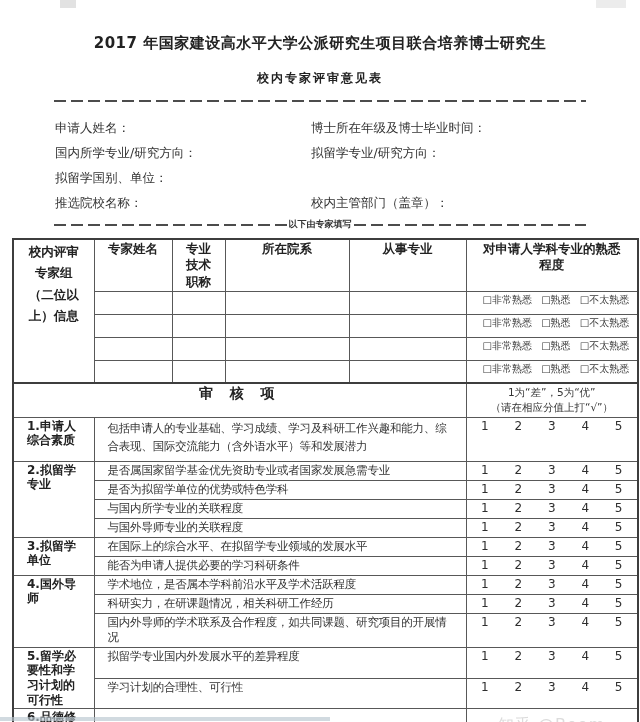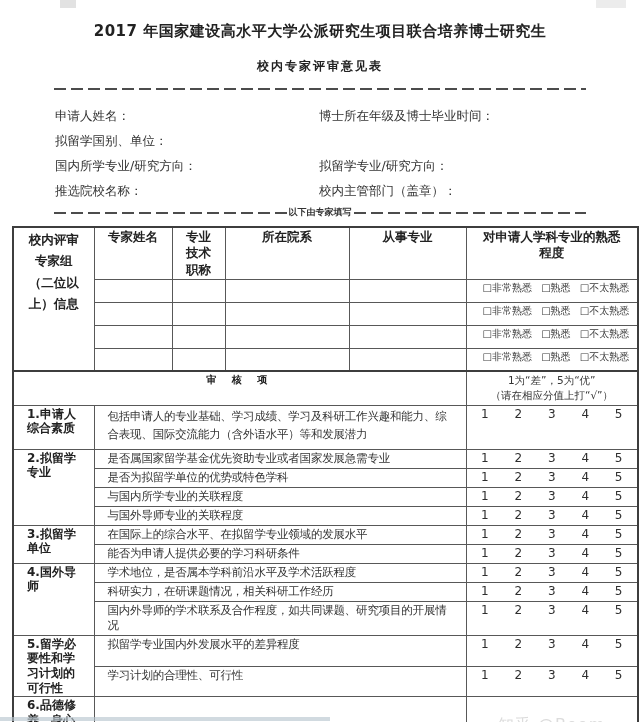--- a/index.html
+++ b/index.html
@@ -13,36 +13,36 @@
     font-family: "DejaVu Sans", sans-serif;
     color: #2e2e2e;
   }
   
   .artifact { position: absolute; background: #e2e2e2; }
   .artifact-tl { left: 60px; top: 0; width: 16px; height: 8px; }
   .artifact-tr { left: 596px; top: 0; width: 30px; height: 8px; background:#ececec; }
   .artifact-bottom { left: 0; top: 717px; width: 330px; height: 4px; background: #b9c6d0; opacity: .65; }
 
   .title1 {
-    margin: 0; padding-top: 22px;
+    margin: 0; padding-top: 34px;
     font-size: 15px; font-weight: bold; text-align: center;
     letter-spacing: 0.5px; color: #222;
   }
   .title2 {
     margin: 0; padding-top: 17px;
     font-size: 12px; font-weight: bold; text-align: center;
     letter-spacing: 2px; color: #222;
   }
   .dash {
     width: 532px; height: 2px; margin: 13px auto 0;
     background: repeating-linear-gradient(90deg, #4c4c4c 0 12px, transparent 12px 17px);
   }
   .fields { margin: 13px 0 0 55px; font-size: 12.5px; color: #333; }
   .field-row { position: relative; height: 25px; line-height: 25px; }
-  .f-right { position: absolute; left: 264px; top: 0; }
+  .f-right { position: absolute; left: 256px; top: 0; }
   .dash-note { display: flex; align-items: center; width: 532px; margin: 3px auto 0; justify-content: space-between; }
   .dash-note .seg {
     flex: 1; height: 2px;
     background: repeating-linear-gradient(90deg, #4c4c4c 0 12px, transparent 12px 17px);
   }
   .dash-note .note { font-size: 9px; font-weight: bold; color: #333; padding: 0 2px; white-space: nowrap; }
 
   table.form {
     border-collapse: collapse; table-layout: fixed;
     width: 625px; margin: 7px 0 0 12px;
@@ -54,21 +54,21 @@
 
   .col-head { font-weight: bold; font-size: 12.5px; text-align: center; padding-top: 3px; color: #222; line-height: 1.3; margin-left: 48px; }
   .group-label {
     font-weight: bold; font-size: 12.5px; text-align: center;
     vertical-align: middle; line-height: 1.7; color: #222; padding: 0 4px;
   }
   .fam { text-align: center; vertical-align: middle; font-size: 10px; color: #3a3a3a; white-space: nowrap; padding: 0 1px; }
   .fam span { margin: 0 3px; }
 
   .review-head {
-    font-weight: bold; font-size: 10px; text-align: center;
+    font-weight: bold; font-size: 14px; text-align: center;
     vertical-align: middle; letter-spacing: 6px; color: #222; border-top: 2px solid #3d3d3d !important;
   }
   .score-note { font-size: 10.5px; text-align: center; vertical-align: middle; line-height: 1.45; color: #333; border-top: 2px solid #3d3d3d !important; white-space: nowrap; }
   .sec-label { font-weight: bold; font-size: 12px; color: #222; line-height: 1.22; padding: 3px 2px 0 4px; }
   .crit { font-size: 11.5px; color: #333; line-height: 1.35; padding: 2px 4px 0 6px; letter-spacing: -0.2px; }
   .crit-2line { line-height: 1.6; }
   .score { font-size: 12px; color: #2e2e2e; text-align: center; vertical-align: middle; word-spacing: 22px; }
 
   .watermark {
     position: absolute; left: 498px; top: 715px;
@@ -86,25 +86,25 @@
   <h2 class="title2">校内专家评审意见表</h2>
 
   <div class="dash"></div>
 
   <div class="fields">
     <div class="field-row">
       <span>申请人姓名：</span>
       <span class="f-right">博士所在年级及博士毕业时间：</span>
     </div>
     <div class="field-row">
-      <span>拟留学国别、单位：</span>
-    </div>
-    <div class="field-row">
       <span>国内所学专业/研究方向：</span>
       <span class="f-right">拟留学专业/研究方向：</span>
+    </div>
+    <div class="field-row">
+      <span>拟留学国别、单位：</span>
     </div>
     <div class="field-row">
       <span>推选院校名称：</span>
       <span class="f-right">校内主管部门（盖章）：</span>
     </div>
   </div>
 
   <div class="dash-note">
     <span class="seg"></span>
     <span class="note">以下由专家填写</span>

